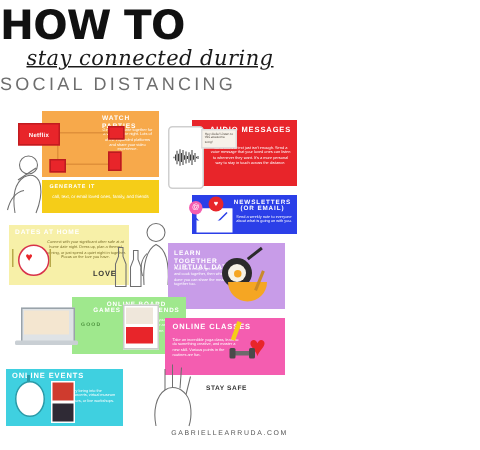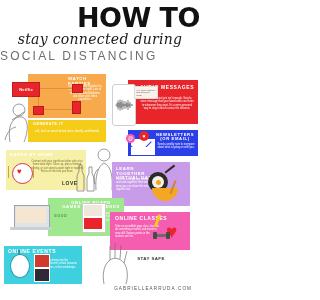--- a/index.html
+++ b/index.html
@@ -7,30 +7,30 @@
     width:200px;height:300px;overflow:hidden;
     background:#ffffff;
     font-family:"Liberation Sans",sans-serif;
     position:relative;
   }
   .sheet{position:relative;width:200px;height:300px;}
 
   
   .header{position:absolute;left:0;top:0;width:200px;height:72px;}
   .how-to{
-    position:absolute;left:0;top:4px;width:200px;text-align:right;
+    position:absolute;left:0;top:4px;width:200px;text-align:left;
     font-family:"DejaVu Sans",sans-serif;
     font-weight:bold;font-size:27px;line-height:27px;
     letter-spacing:-0.5px;color:#111;
   }
   .script{
     position:absolute;left:0;top:32px;width:200px;text-align:center;
     font-family:"DejaVu Serif",serif;
     font-style:italic;font-size:14px;line-height:15px;
-    color:#1a1a1a;letter-spacing:0.3px;
+    color:#1a1a1a;letter-spacing:0.3px;text-decoration:underline;
   }
   .subhead{
     position:absolute;left:0;top:50px;width:200px;text-align:left;
     font-family:"Liberation Sans",sans-serif;
     font-size:12px;line-height:13px;letter-spacing:2.2px;
     color:#6e6e6e;
   }
 
   
   .card{position:absolute;box-sizing:border-box;overflow:hidden;}

